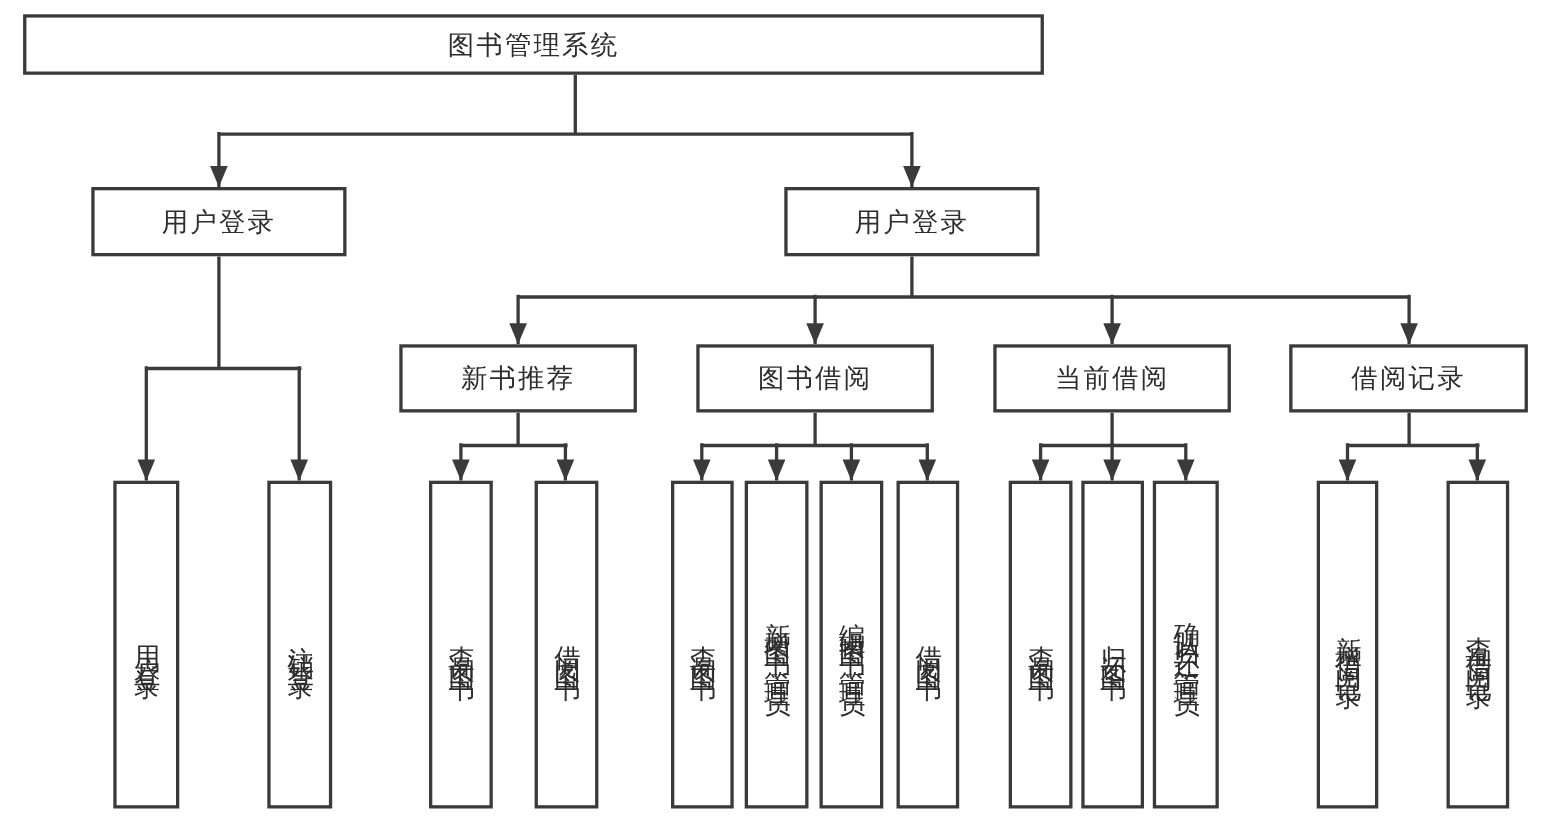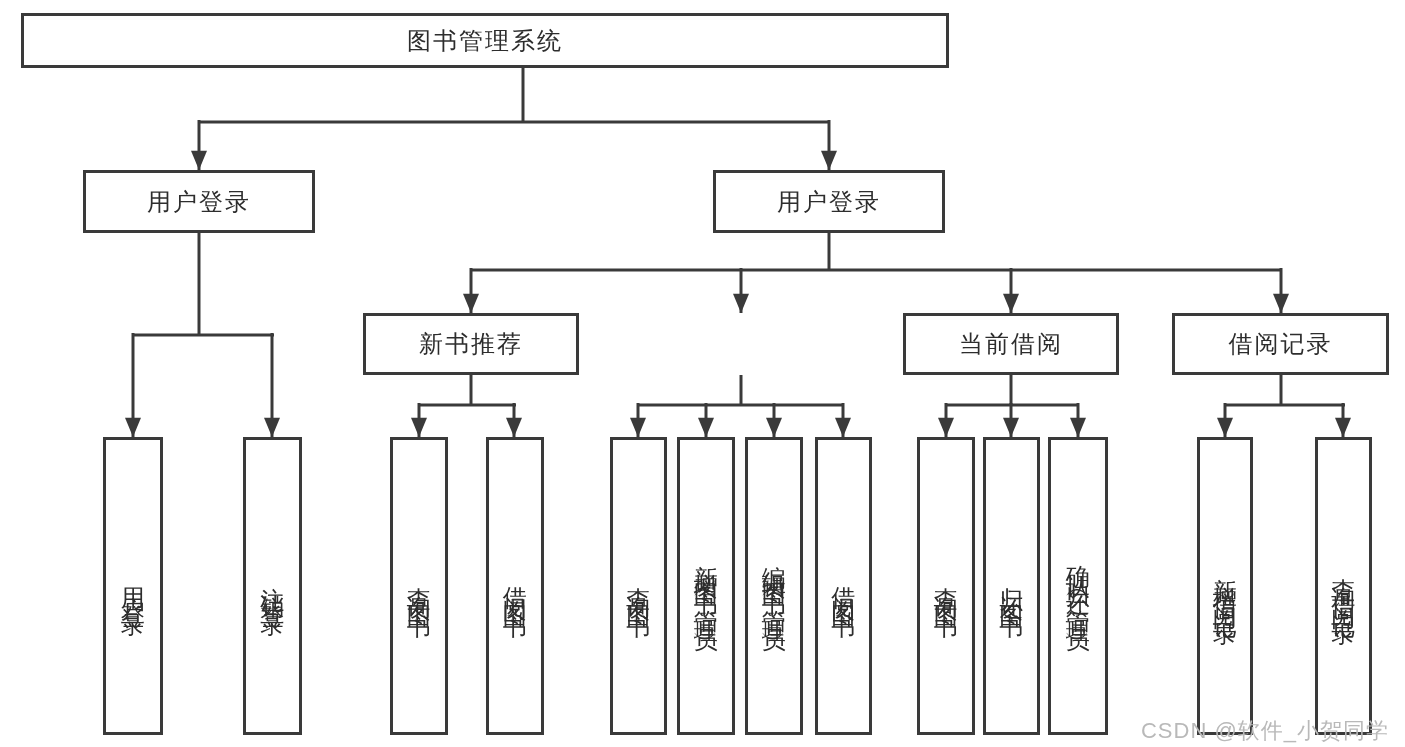--- a/index.html
+++ b/index.html
@@ -118,20 +118,23 @@
   <div class="node h-node l2 pos-a">
     <span>用户登录</span>
   </div>
   <div class="node h-node l2 pos-b">
     <span>用户登录</span>
   </div>
 
   <div class="node h-node l3 pos-a">
     <span>新书推荐</span>
   </div>
+  <div class="node h-node l3 pos-b">
+    <span>图书借阅</span>
+  </div>
   <div class="node h-node l3 pos-c">
     <span>当前借阅</span>
   </div>
   <div class="node h-node l3 pos-d">
     <span>借阅记录</span>
   </div>
 
   <div class="node leaf" style="left:103px; width:60px;">
     <span class="vtext">用户登录</span>
   </div>
@@ -169,15 +172,14 @@
     <span class="vtext">确认归还（管理员）</span>
   </div>
 
   <div class="node leaf" style="left:1197px; width:56px;">
     <span class="vtext">新增借阅记录</span>
   </div>
   <div class="node leaf" style="left:1315px; width:57px;">
     <span class="vtext">查询借阅记录</span>
   </div>
 
-  <div class="watermark">CSDN @软件_小贺同学</div>
 
 </div>
 
 </body></html>

